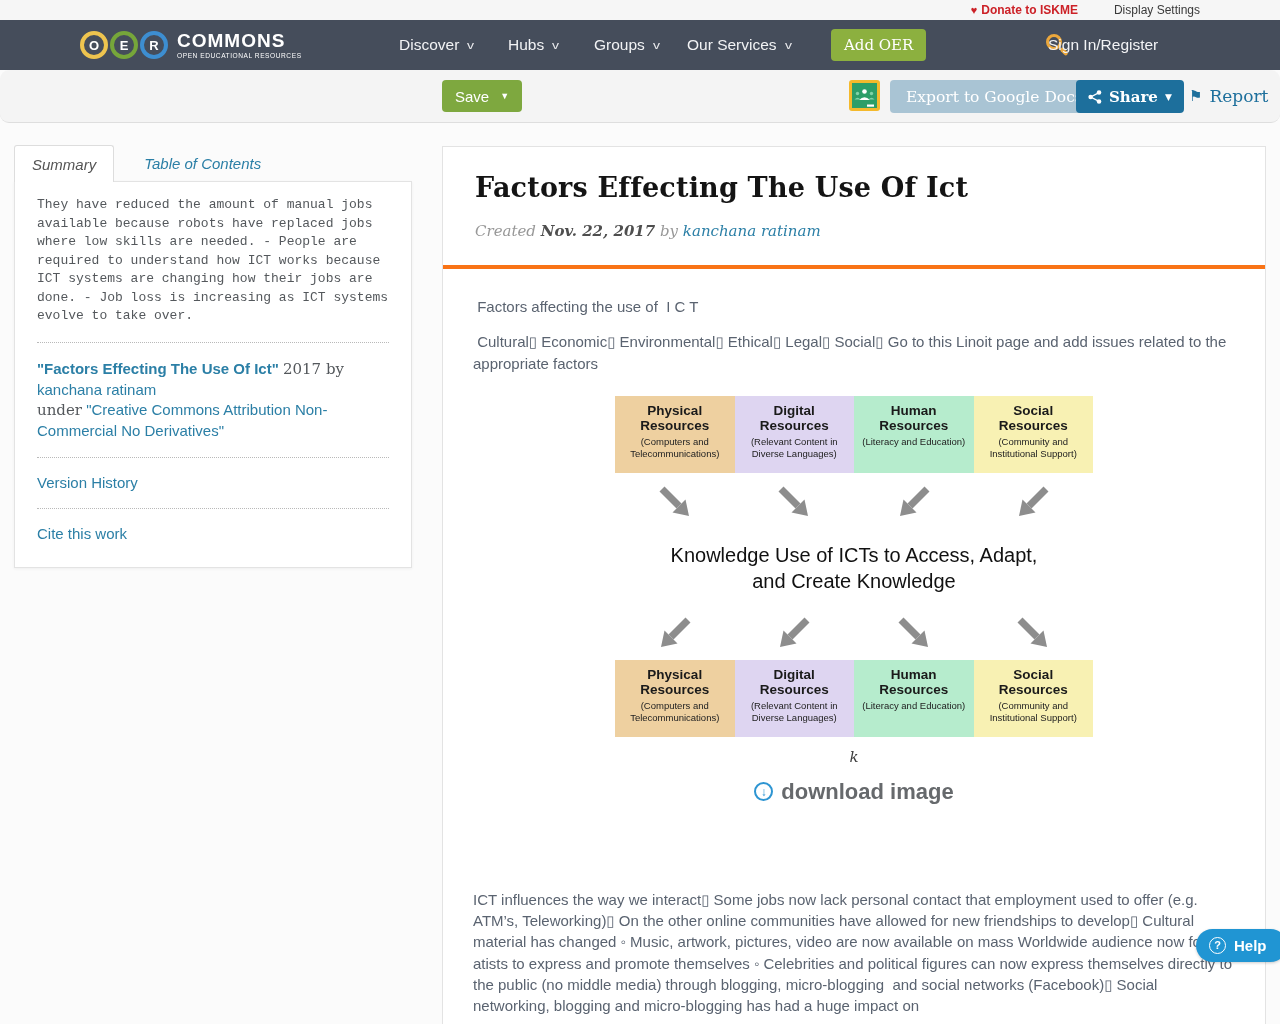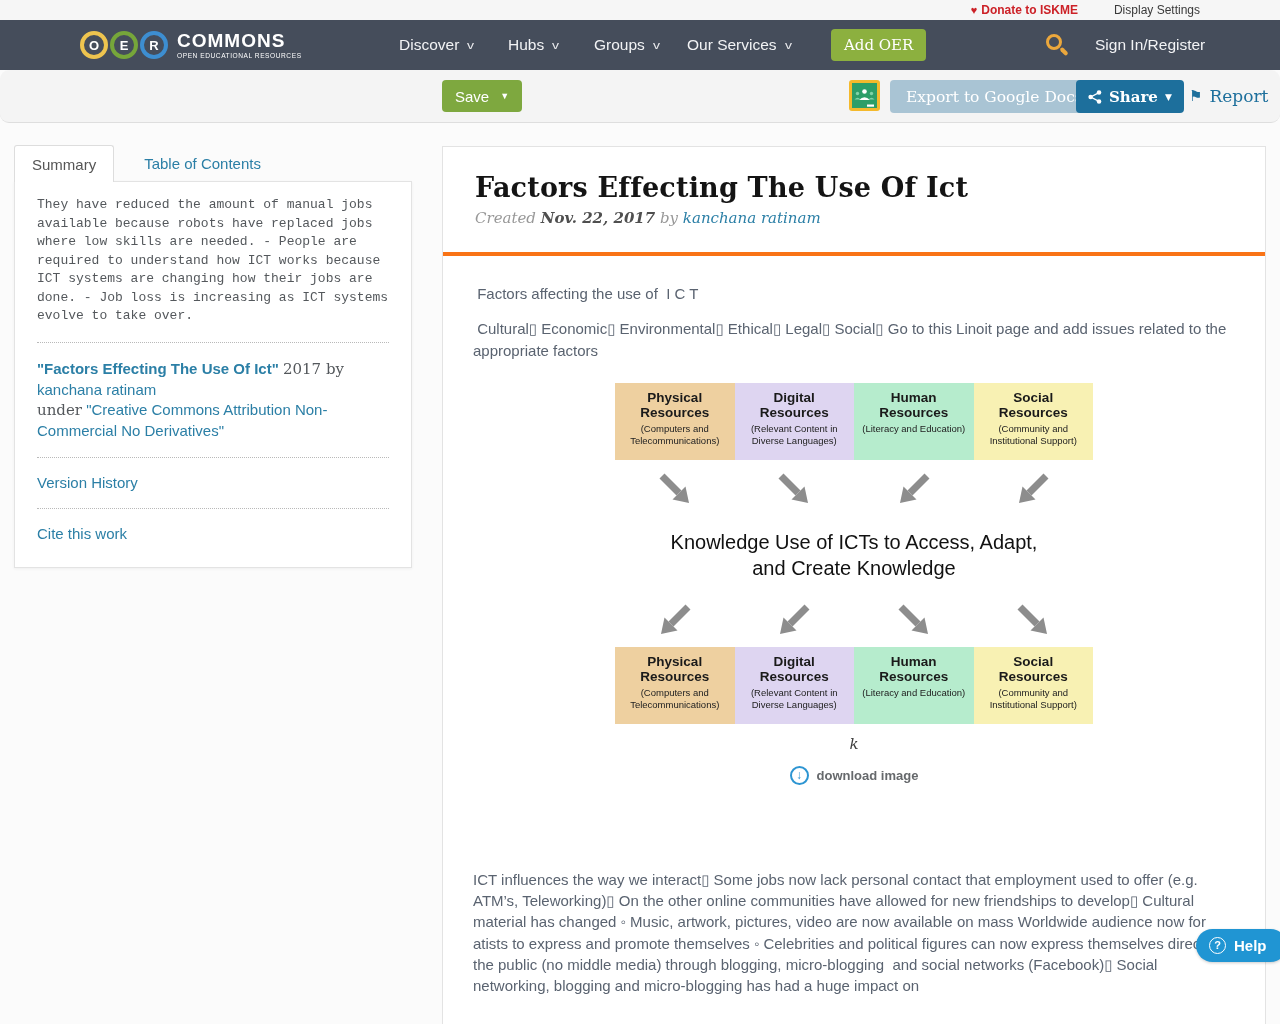--- a/index.html
+++ b/index.html
@@ -22,53 +22,53 @@
   .lc3 { border-color:#3d8ed1; }
   .logo-text { margin-left:7px; color:#fff; }
   .logo-title { font-size:19px; font-weight:bold; letter-spacing:1px; line-height:1; }
   .logo-sub { font-size:6.6px; letter-spacing:0.55px; margin-top:2px; }
   .nav-item { position:absolute; top:0; height:50px; display:flex; align-items:center; color:#f2f3f5; font-size:15.5px; gap:9px; cursor:pointer; }
   .chev { font-size:10px; opacity:.95; letter-spacing:0; transform:scaleX(1.4); }
   .add-oer { position:absolute; left:831px; top:9px; height:32px; background:#8cb03f; color:#fff; border:none; border-radius:4px; font-family:"DejaVu Serif", serif; font-size:15px; display:flex; align-items:center; padding:0 13px; cursor:pointer; }
   .search-btn { position:absolute; left:1046px; top:14px; width:24px; height:24px; cursor:pointer; }
   .search-circle { width:16px; height:16px; border:3px solid #eba73c; border-radius:50%; display:block; }
   .search-handle { position:absolute; width:4px; height:9px; background:#eba73c; transform:rotate(-45deg); left:16px; top:13px; border-radius:2px; }
-  .signin { position:absolute; left:1095px; top:0; height:50px; display:flex; align-items:center; color:#f2f3f5; font-size:15.5px; cursor:pointer; }
+  .signin { position:absolute; left:1048px; top:0; height:50px; display:flex; align-items:center; color:#f2f3f5; font-size:15.5px; cursor:pointer; }
 
   
   .toolbar { height:53px; background:#f4f4f4; border-bottom:1px solid #dedede; position:relative;border-radius:9px; }
   .save-btn { position:absolute; left:442px; top:10px; height:32px; background:#7ea83f; color:#fff; border:none; border-radius:4px; font-size:15px; padding:0 13px; display:flex; align-items:center; gap:11px; cursor:pointer; }
   .caret { font-size:9px; }
   .gc-btn { position:absolute; left:849px; top:10px; width:31px; height:31px; background:#f4b92c; border-radius:3px; display:flex; align-items:center; justify-content:center; cursor:pointer; }
   .gc-inner { width:25px; height:25px; background:#2c9e68; position:relative; }
   .export-btn { position:absolute; left:890px; top:10px; height:33px; background:#a9c4d4; color:#fff; border:none; border-radius:4px; font-family:"DejaVu Serif", serif; font-size:15.5px; display:flex; align-items:center; padding:0 16px; cursor:pointer; }
   .share-btn { position:absolute; left:1076px; top:10px; height:33px; background:#1d6f9c; color:#fff; border:none; border-radius:4px; font-family:"DejaVu Serif", serif; font-size:15px; font-weight:bold; display:flex; align-items:center; gap:7px; padding:0 12px; cursor:pointer; }
   .share-caret { font-size:9px; }
   .report-link { position:absolute; left:1189px; top:0; height:52px; display:flex; align-items:center; gap:7px; color:#1d6f9c; font-family:"DejaVu Serif", serif; font-size:17px; cursor:pointer; }
   .flag-icon { font-size:15px; }
 
   
   .sidebar { position:absolute; left:14px; top:145px; width:398px; }
-  .tabs { display:flex; height:37px; align-items:stretch; }
+  .tabs { display:flex; height:37px; align-items:stretch;font-style:italic; }
   .tab-active { background:#fff; border:1px solid #ddd; border-bottom:none; border-radius:3px 3px 0 0; padding:0 17px; display:flex; align-items:center; font-size:15px; color:#555; position:relative; z-index:2; cursor:pointer; }
   .tab-link { padding:0 17px; margin-left:13px; display:flex; align-items:center; font-size:15px; color:#2b7fa6; cursor:pointer; }
   .sidebar-card { background:#fff; border:1px solid #e3e3e3; box-shadow:0 1px 3px rgba(0,0,0,.05); margin-top:-1px; padding:14px 22px 24px; position:relative; z-index:1; }
   .summary-text { font-family:Liberation Mono, monospace; color:#54585c; font-size:13px; line-height:1.43; }
   .dotted { border-top:1px dotted #b9b9b9; margin:16px 0; }
   .attr { font-size:15px; line-height:1.33; color:#54585c; }
   .attr-serif { font-family:"DejaVu Serif", serif;text-align:right; }
   .link { color:#2b7fa6; cursor:pointer; }
   .attr-title { font-weight:bold; }
   .side-link { font-size:15px; color:#2b7fa6; cursor:pointer; display:inline-block; }
 
   
   .main-card { position:absolute; left:442px; top:146px; width:824px; min-height:1300px; background:#fff; border:1px solid #e3e3e3; }
   .main-header { padding:25px 32px 25px; border-bottom:4px solid #f97316; }
   .page-title { font-family:"DejaVu Serif", serif; font-weight:bold; font-size:27px; color:#141414; letter-spacing:0.2px; }
-  .byline { margin-top:6px; font-family:"DejaVu Serif", serif; font-style:italic; font-size:15px; color:#989898; }
+  .byline { margin-top:19px; font-family:"DejaVu Serif", serif; font-style:italic; font-size:15px; color:#989898; }
   .byline .date { color:#4f4f4f; font-weight:bold; }
   .byline .link { font-style:italic; }
   .main-content { padding:27px 30px 40px; }
   .para { color:#5a6370; font-size:15px; line-height:1.42; white-space:pre-wrap; }
   .factors-para { margin-top:14px; max-width:770px; }
 
   
   .diagram { width:478px; margin:22px auto 0; }
   .box-row { display:flex; }
   .dbox { width:144px; padding:7px 2px 6px; text-align:center; min-height:77px; }
@@ -79,21 +79,21 @@
   .bg-human { background:#b6eccd; }
   .bg-social { background:#f8f1b3; }
   .arrow-row { display:flex; height:54px; align-items:center; margin-top:2px; }
   .arrow-cell { width:119.5px; display:flex; justify-content:center; }
   .arr { width:34px; height:34px; }
   .arr.left { transform:scaleX(-1); }
   .diagram-heading { text-align:center; font-size:20px; color:#111; line-height:1.3; margin:13px 0 12px; }
   .caption { text-align:center; font-family:"DejaVu Serif", serif; font-style:italic; font-size:15px; color:#3e3e3e; margin-top:11px; }
   .download-row { display:flex; justify-content:center; align-items:center; gap:8px; margin-top:13px; cursor:pointer; }
   .dl-icon { width:19px; height:19px; border:2px solid #2d95d2; border-radius:50%; color:#2d95d2; display:flex; align-items:center; justify-content:center; font-size:12px; font-weight:bold; line-height:1; }
-  .dl-label { font-size:13px; font-weight:bold; color:#66696c; }
+  .dl-label { font-size:22px; font-weight:bold; color:#66696c; }
   .body-para { margin-top:84px; max-width:766px; }
   .image2 { width:728px; height:420px; margin:49px auto 0; border:2px solid #3c4c52; border-bottom:none;
             background:linear-gradient(100deg,#7beeae 0%,#65dda6 18%,#54b2a6 42%,#4fa3a8 52%,#5cc0a6 66%,#74ddb0 78%,#9af3c9 92%,#8deebf 100%); }
 
   
   .help-btn { position:absolute; left:1196px; top:929px; height:33px; background:#2095d3; border-radius:17px 17px 17px 17px; display:flex; align-items:center; gap:8px; color:#fff; padding:0 20px 0 13px; cursor:pointer; box-shadow:0 1px 3px rgba(0,0,0,.2); }
   .help-icon { width:17px; height:17px; border:1.5px solid #fff; border-radius:50%; font-size:11px; display:flex; align-items:center; justify-content:center; font-weight:bold; line-height:1; }
   .help-label { font-weight:bold; font-size:15px; }
 </style>
 </head>

